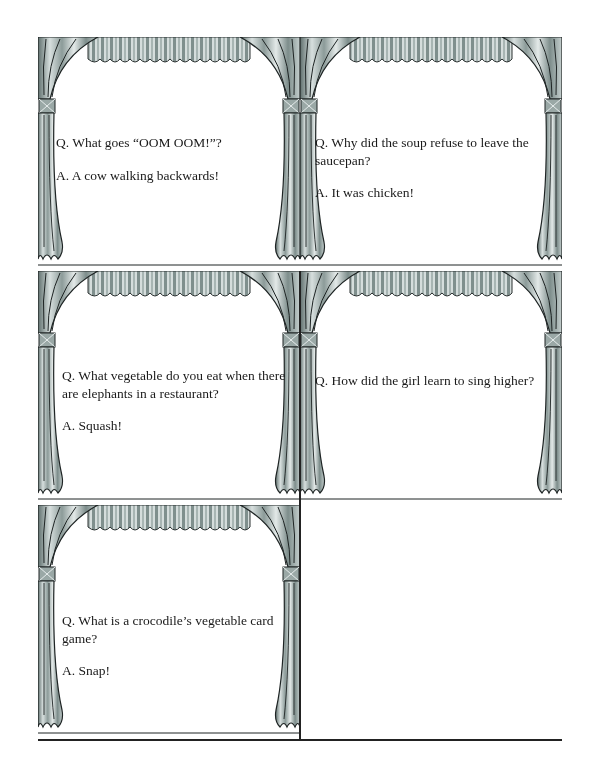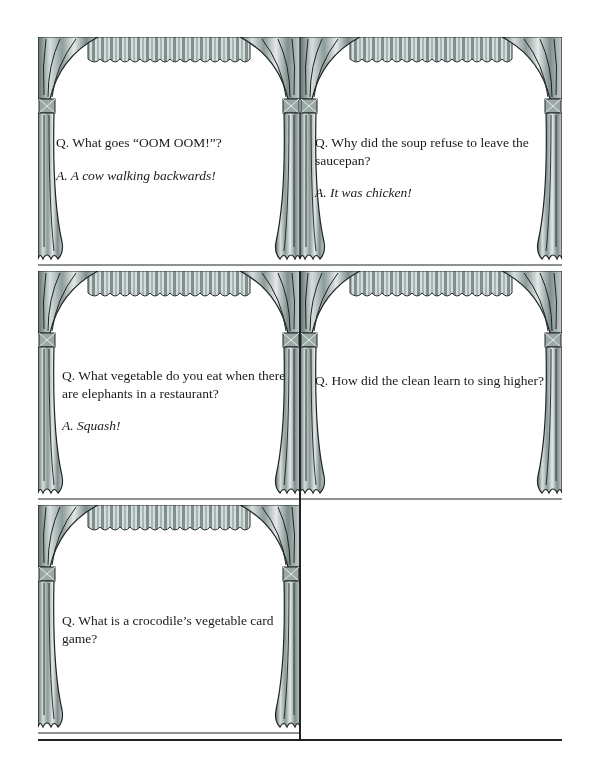--- a/index.html
+++ b/index.html
@@ -2,21 +2,21 @@
 <html><head>
 <meta charset="utf-8">
 <style>
   html, body { margin:0; padding:0; background:#fff; }
   body { width:600px; height:776px; position:relative; overflow:hidden; }
   .grid { position:absolute; left:38px; top:37px; width:524px; height:702px; border-bottom:2px solid #222; }
   .card { position:absolute; width:262px; height:234px; overflow:hidden; }
   .card svg.frame { position:absolute; left:0; top:0; width:262px; height:234px; }
   .text { position:absolute; left:18px; right:14px; font-family:"Liberation Serif","DejaVu Serif",serif; font-size:13.5px; line-height:17.5px; color:#1a1a1a; }
   .q { margin:0; }
-  .a { margin:15px 0 0 0;font-style:italic; }
+  .a { margin:15px 0 0 0; }
   .vline { position:absolute; width:2px; background:#222; }
 </style>
 </head>
 <body>
 
 <svg width="0" height="0" style="position:absolute">
   <defs>
     <linearGradient id="drape" x1="0" x2="1" y1="0" y2="0">
       <stop offset="0" stop-color="#5f6f6d"></stop>
       <stop offset="0.2" stop-color="#d7dfde"></stop>
@@ -86,28 +86,29 @@
       <p class="q">Q.  Why did the soup refuse to leave the saucepan?</p>
       <p class="a">A.  It was chicken!</p>
     </div>
   </div>
 
   <div class="card" style="left:262px;top:234px">
     <svg class="frame" viewBox="0 0 262 234">
         <use href="#curtainFrame"></use>
       </svg>
     <div class="text" style="top:101px;left:15px">
-      <p class="q">Q.  How did the clean learn to sing higher?</p>
+      <p class="q">Q.  How did the girl learn to sing higher?</p>
     </div>
   </div>
 
   <div class="card" style="left:0;top:468px">
     <svg class="frame" viewBox="0 0 262 234">
         <use href="#curtainFrame"></use>
       </svg>
     <div class="text" style="top:107px;left:24px">
       <p class="q">Q.  What is a crocodile’s vegetable card game?</p>
+      <p class="a">A.  Snap!</p>
     </div>
   </div>
 
 
   <div class="vline" style="left:261px;top:234px;height:468px"></div>
 </div>
 
 </body></html>

